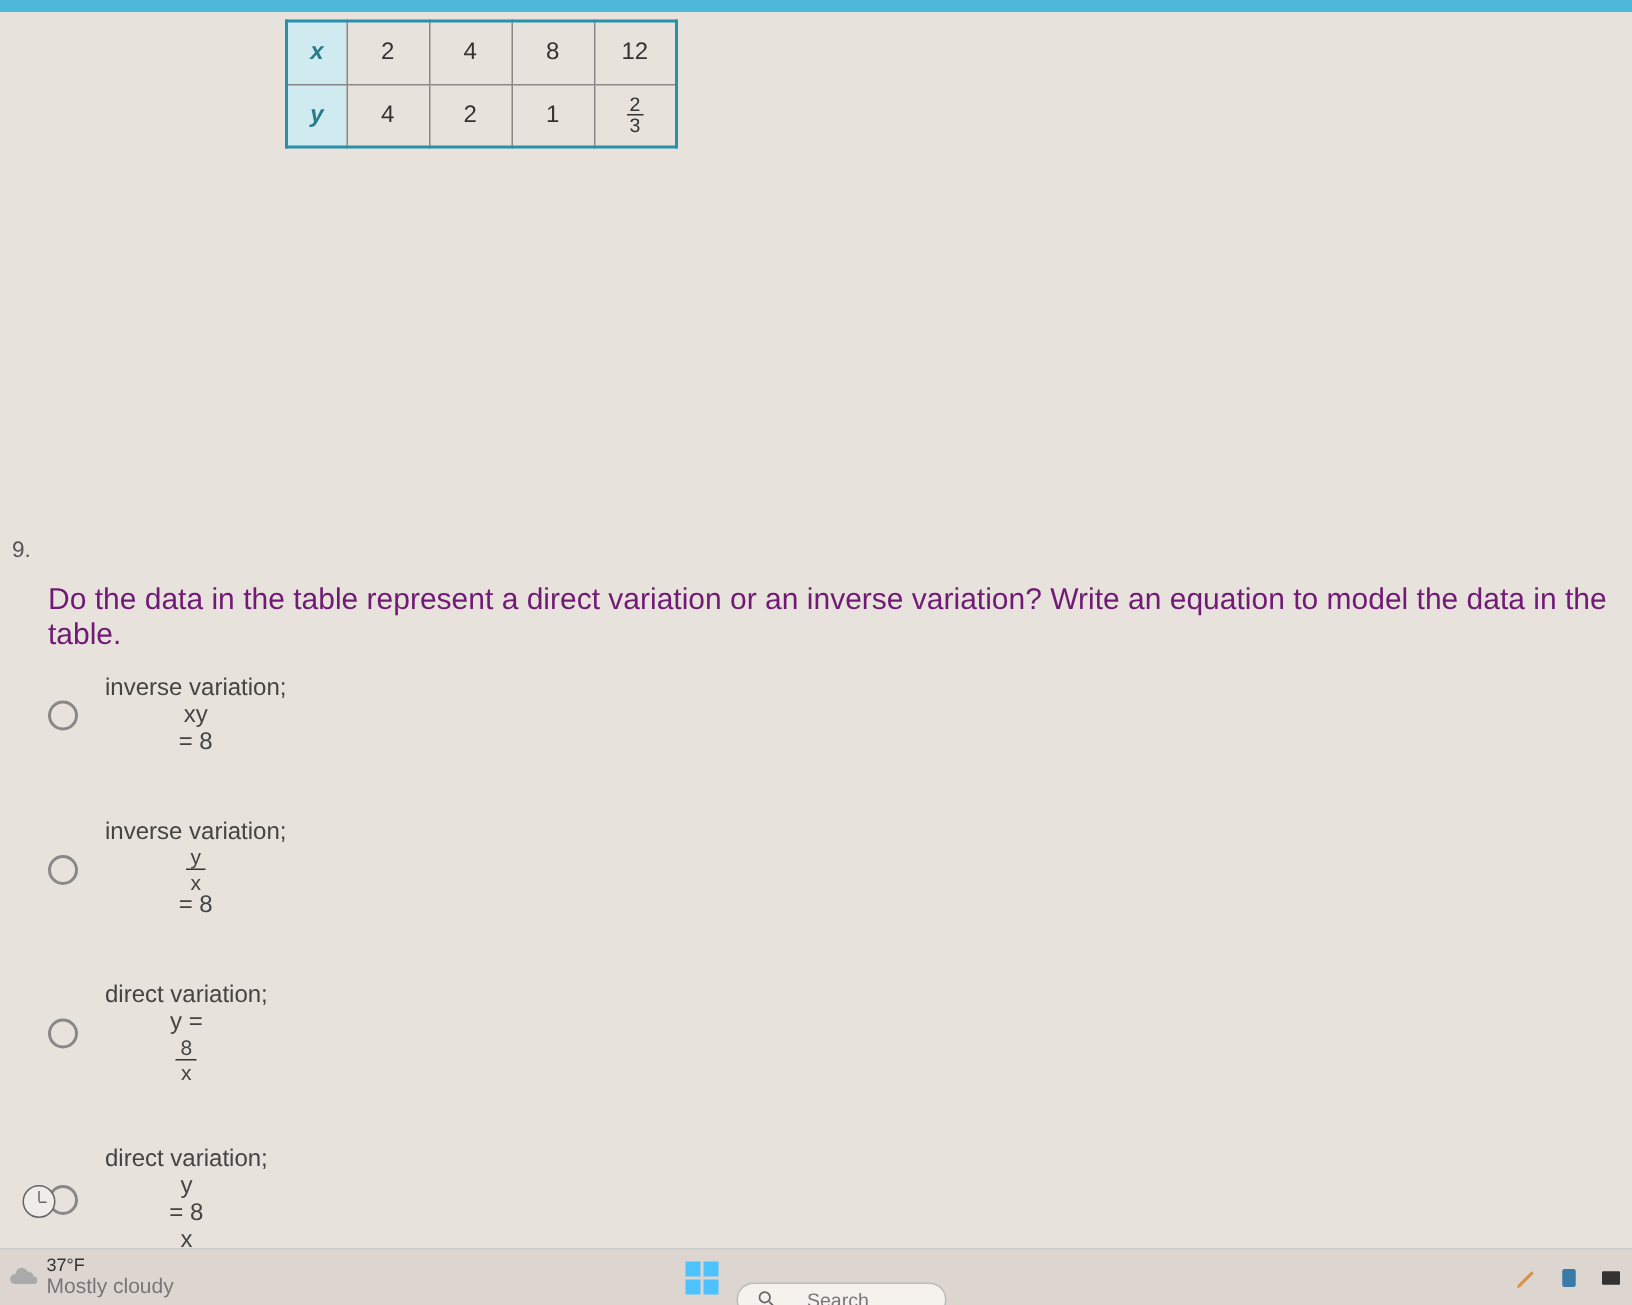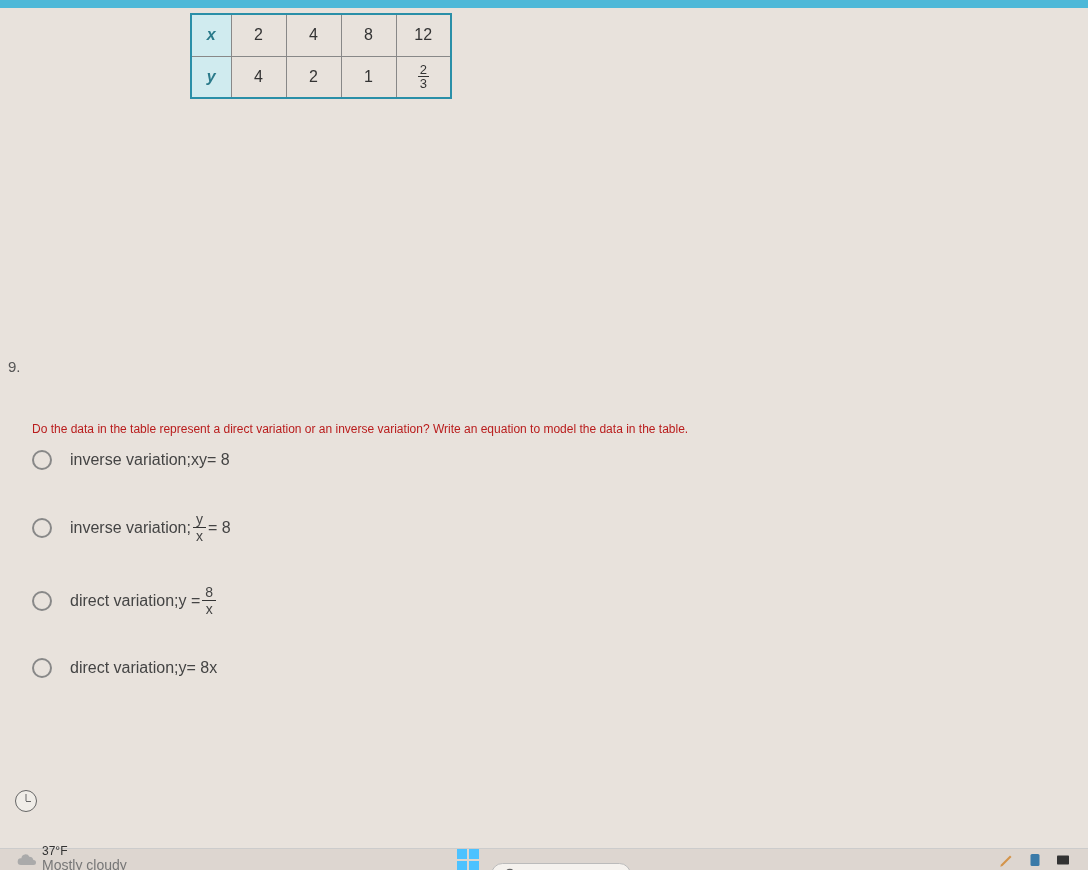--- a/index.html
+++ b/index.html
@@ -65,23 +65,23 @@
     .question-number {
       position: absolute;
       left: 8px;
       top: 358px;
       font-size: 15px;
       color: #555;
     }
     .question-text {
       position: absolute;
       left: 32px;
-      top: 422px;
-      font-size: 12px;
-      color: #b91c1c;
+      top: 389px;
+      font-size: 20px;
+      color: #701a75;
     }
     .options {
       position: absolute;
       left: 32px;
       top: 450px;
     }
     .option {
       display: flex;
       align-items: center;
       margin-bottom: 42px;
@@ -92,20 +92,21 @@
       border: 2px solid #888;
       border-radius: 50%;
       margin-right: 18px;
       flex-shrink: 0;
     }
     .option-text {
       font-size: 16px;
       color: #444;
       display: flex;
       align-items: center;
+      flex-direction: column;
     }
     .italic {
     }
     .inline-fraction {
       display: inline-flex;
       flex-direction: column;
       align-items: center;
       font-size: 14px;
       line-height: 1;
       vertical-align: middle;
@@ -146,25 +147,25 @@
       top: 50%;
       width: 5px;
       height: 1px;
       background: #666;
     }
     .taskbar {
       position: absolute;
       bottom: 0;
       left: 0;
       right: 0;
-      height: 22px;
+      height: 38px;
       background: #ddd6d0;
       display: flex;
       align-items: center;
-      padding: 0 16px;
+      padding: 0 5px;
       border-top: 1px solid #ccc;
     }
     .weather {
       display: flex;
       align-items: center;
       gap: 6px;
     }
     .weather-icon {
       width: 20px;
       height: 20px;

